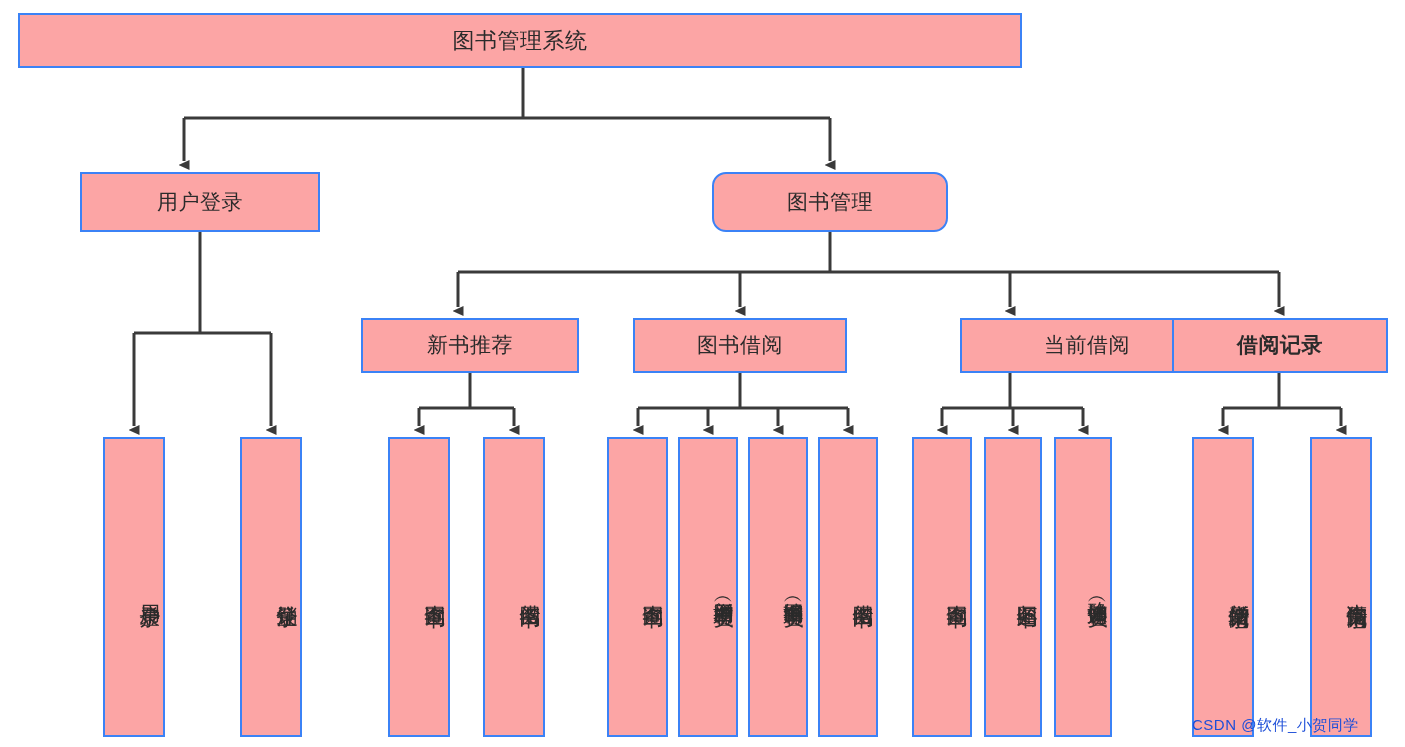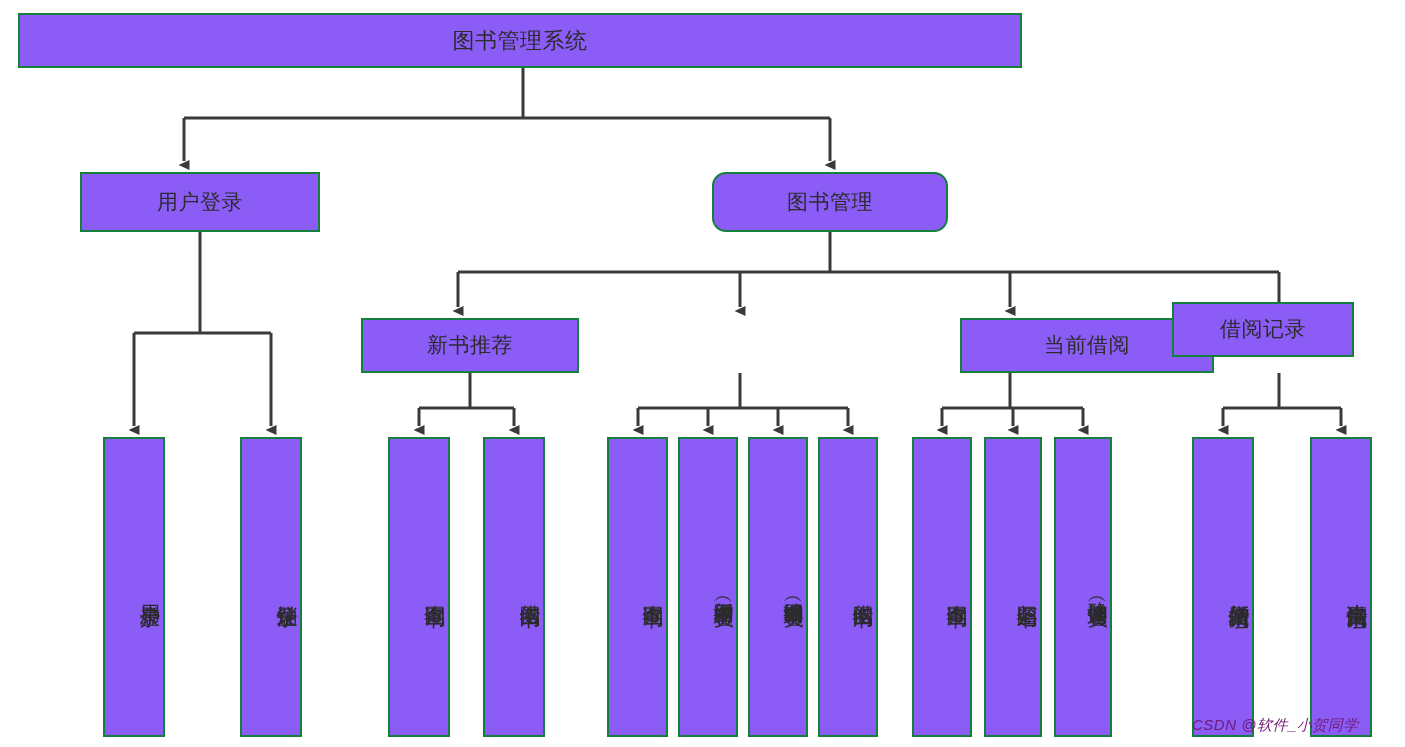--- a/index.html
+++ b/index.html
@@ -18,22 +18,22 @@
   }
   #edges {
     position: absolute;
     left: 0; top: 0;
     width: 1405px;
     height: 747px;
     pointer-events: none;
   }
   .node {
     position: absolute;
-    border: 2px solid #15803d;
-    background: #8b5cf6;
+    border: 2px solid #3b82f6;
+    background: #fca5a5;
     display: flex;
     align-items: center;
     justify-content: center;
     color: #2b2b2b;
   }
   .node.horiz {
     font-size: 21px;
     line-height: 1.15;
     letter-spacing: 0.5px;
     white-space: nowrap;
@@ -46,24 +46,23 @@
     line-height: 1.28;
     letter-spacing: 1px;
     padding-top: 6px;
     align-items: flex-start;
     justify-content: center;
   }
   .node.vert.tall-text { font-size: 20px; }
   .watermark {
     position: absolute;
     font-size: 15px;
-    color: #701a75;
+    color: #1d4ed8;
     white-space: nowrap;
     letter-spacing: 0.5px;
-    font-style: italic;
   }
 </style>
 </head>
 <body>
 
 <div id="canvas">
 
   <svg id="edges" viewBox="0 0 1405 747" width="1405" height="747" xmlns="http://www.w3.org/2000/svg">
     <defs>
       <marker id="arrow" markerWidth="10" markerHeight="11" refX="1" refY="5.5" orient="auto" markerUnits="userSpaceOnUse">
@@ -121,24 +120,27 @@
   <div class="node horiz" style="left:80px; top:172px; width:240px; height:60px;">
     <span>用户登录</span>
   </div>
   <div class="node horiz" style="left:712px; top:172px; width:236px; height:60px;border-radius:14px;">
     <span>图书管理</span>
   </div>
 
   <div class="node horiz" style="left:361px; top:318px; width:218px; height:55px;text-align:right;">
     <span>新书推荐</span>
   </div>
+  <div class="node horiz" style="left:633px; top:318px; width:214px; height:55px;">
+    <span>图书借阅</span>
+  </div>
   <div class="node horiz" style="left:948px; top:318px; width:254px; height:55px;margin-left:12px;">
     <span>当前借阅</span>
   </div>
-  <div class="node horiz" style="left:1172px; top:302px; width:182px; height:55px;">
+  <div class="node horiz" style="left:1172px; top:318px; width:216px; height:55px;font-weight:bold;">
     <span>借阅记录</span>
   </div>
 
   <div class="node vert" style="left:103px; top:437px; width:62px; height:300px;">
     <span>用户登录</span>
   </div>
   <div class="node vert" style="left:240px; top:437px; width:62px; height:300px;">
     <span>注销登录</span>
   </div>
 

